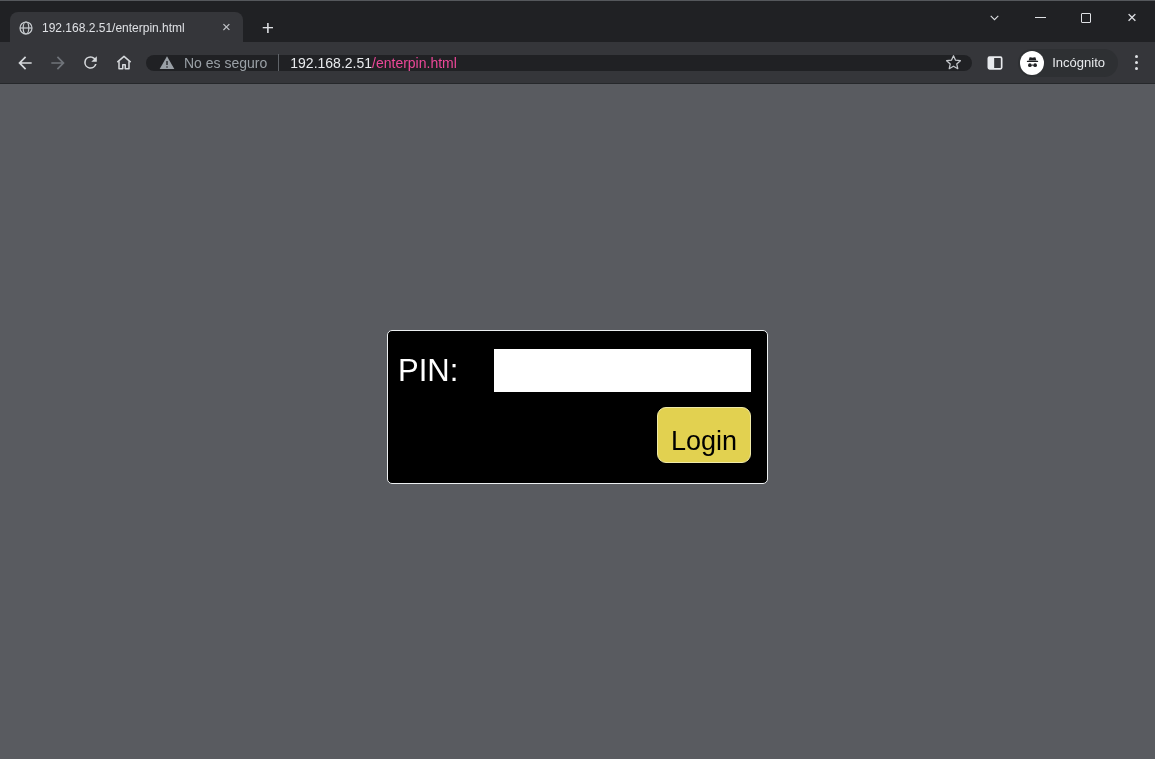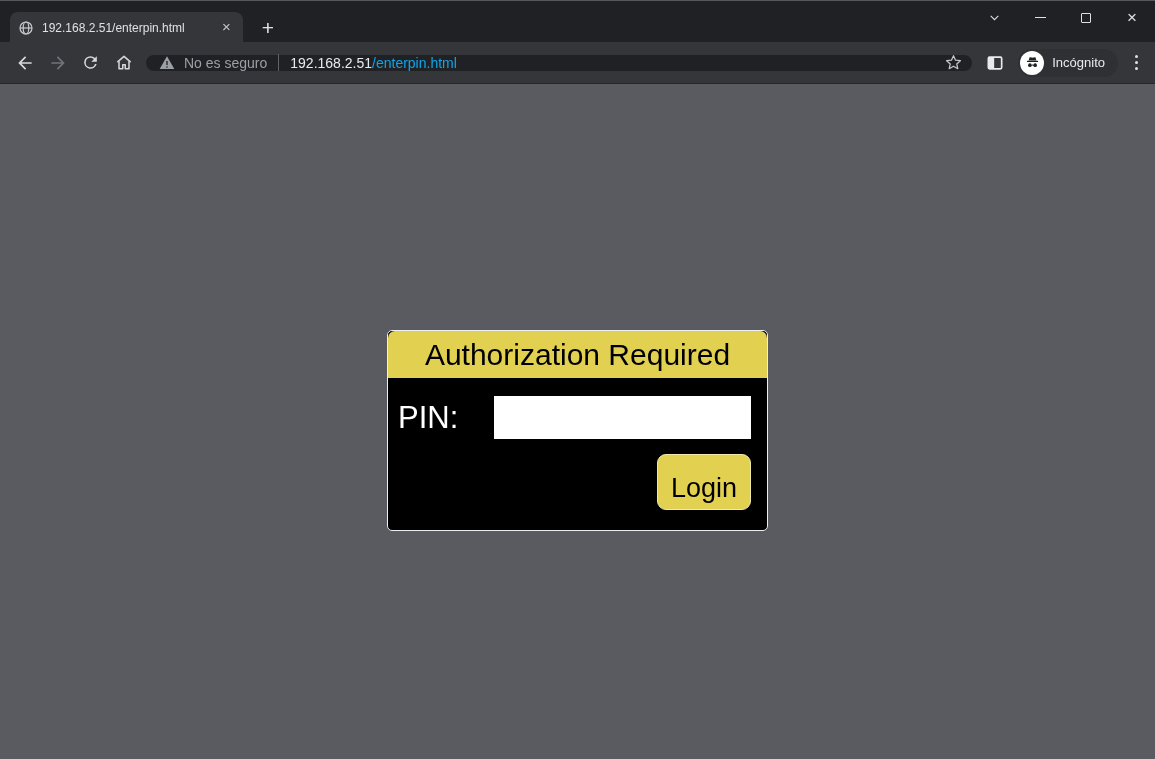--- a/index.html
+++ b/index.html
@@ -26,21 +26,21 @@
   
   .toolbar { height:42px; background:#35363a; display:flex; align-items:center; padding:0 8px;
              border-bottom:1px solid #26282b; }
   .tool-btn { width:33px; height:33px; display:flex; align-items:center; justify-content:center; flex:0 0 33px; }
   .omnibox { flex:1 1 auto; min-width:0; height:16px; background:#202124; border-radius:15px;
              margin:0 6px; display:flex; align-items:center; padding:0 4px 0 13px; }
   .security-label { color:#9aa0a6; font-size:14px; margin-left:9px; white-space:nowrap; }
   .omni-divider { width:1px; height:17px; background:#5f6368; margin:0 11px; }
   .url { font-size:14px; white-space:nowrap; overflow:hidden; }
   .url-host { color:#e8eaed;margin-top:48px; }
-  .url-path { color:#0ea5e9; }
+  .url-path { color:#ec4899; }
   .omni-spacer { flex:1; }
   .star-btn { width:30px; height:30px; display:flex; align-items:center; justify-content:center; flex:0 0 30px; }
   .incognito-badge { height:28px; background:#2e3033; border-radius:14px; display:flex;
                      align-items:center; padding:2px; margin:0 7px; flex:0 0 auto; }
   .incog-circle { width:24px; height:24px; border-radius:50%; background:#fff;
                   display:flex; align-items:center; justify-content:center; }
   .incog-label { color:#e8eaed; font-size:13px; padding:0 11px 0 8px; }
   .kebab { width:22px; height:30px; display:flex; flex-direction:column; align-items:center;
            justify-content:center; gap:3px; }
   .kebab i { width:3px; height:3px; border-radius:50%; background:#dfe1e5; }
@@ -162,21 +162,20 @@
 
     <div class="kebab">
         <i></i>
         <i></i>
         <i></i>
       </div>
   </div>
 
   <div class="page">
     <div class="dialog">
-      <div class="dialog-header">Authorization Required</div>
       <div class="dialog-body">
         <div class="pin-row">
           <span class="pin-label">PIN:</span>
           <input class="pin-input" type="text" value="" style="">
         </div>
         <div class="button-row">
           <button class="login-btn">Login</button>
         </div>
       </div>
     </div>

